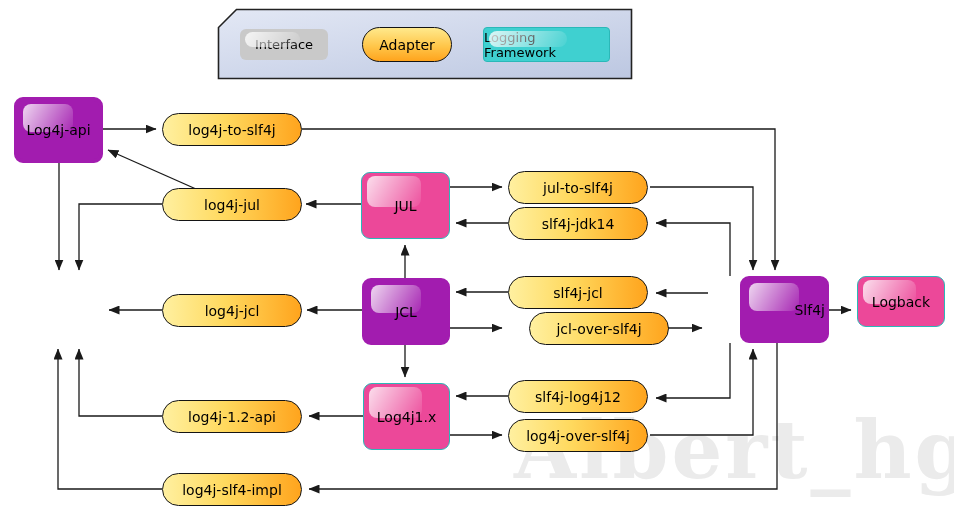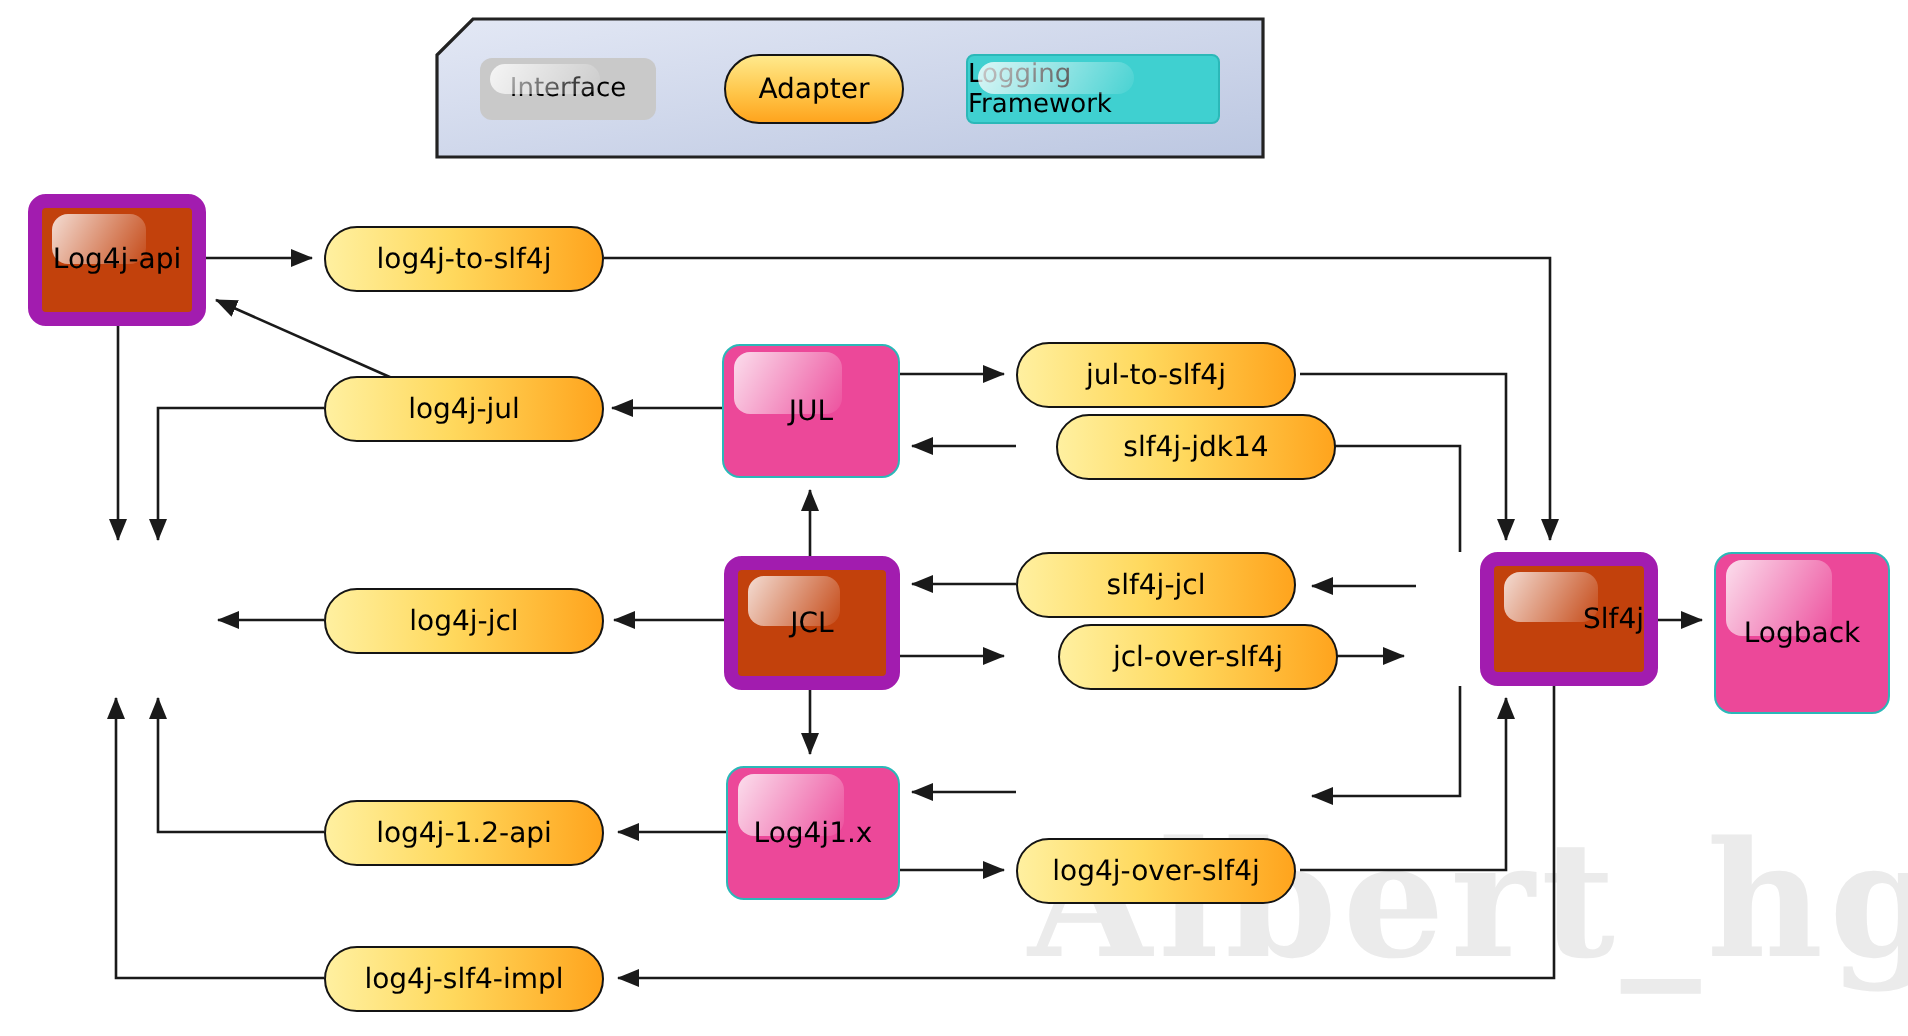--- a/index.html
+++ b/index.html
@@ -10,21 +10,21 @@
   .watermark{position:absolute;left:514px;top:402px;z-index:0;
              font-family:"DejaVu Serif",serif;font-weight:bold;font-size:80px;
              color:#ebebeb;white-space:nowrap;letter-spacing:3px;line-height:1.2;}
 
   
   #edges{position:absolute;left:0;top:0;z-index:1;}
 
   
   .box{position:absolute;z-index:2;display:flex;align-items:center;justify-content:center;
        font-size:14px;color:#000;border-radius:9px;box-sizing:border-box;}
-  .box.gray{background:#c2410c;border:7px solid #a21caf;}
+  .box.gray{background:#a21caf;border:4px solid #a21caf;}
   .box.teal{background:#ec4899;border:1px solid #2bb8b8;}
   .glossy::before{content:"";position:absolute;left:5px;top:3px;width:62%;height:48%;
        border-radius:8px;pointer-events:none;
        background:linear-gradient(120deg,rgba(255,255,255,.82),rgba(255,255,255,.05));}
   .box .lbl{position:relative;}
 
   
   .pill{position:absolute;z-index:2;display:flex;align-items:center;justify-content:center;
         width:140px;height:33px;border:1.6px solid #141414;border-radius:17px;
         box-sizing:border-box;font-size:14px;color:#000;
@@ -109,21 +109,21 @@
   </div>
   <div class="box gray glossy" style="left:362px;top:278px;width:88px;height:67px;">
     <span class="lbl">JCL</span>
   </div>
   <div class="box teal glossy" style="left:363px;top:383px;width:87px;height:67px;">
     <span class="lbl">Log4j1.x</span>
   </div>
   <div class="box gray glossy" style="left:740px;top:276px;width:89px;height:67px;justify-content:flex-end;">
     <span class="lbl">Slf4j</span>
   </div>
-  <div class="box teal glossy" style="left:857px;top:276px;width:88px;height:81px;">
+  <div class="box teal glossy" style="left:857px;top:276px;width:88px;height:51px;">
     <span class="lbl">Logback</span>
   </div>
 
   <div class="pill" style="left:162px;top:113px;">
     <span class="lbl">log4j-to-slf4j</span>
   </div>
   <div class="pill" style="left:162px;top:188px;">
     <span class="lbl">log4j-jul</span>
   </div>
   <div class="pill" style="left:162px;top:294px;">
@@ -131,26 +131,29 @@
   </div>
   <div class="pill" style="left:162px;top:400px;">
     <span class="lbl">log4j-1.2-api</span>
   </div>
   <div class="pill" style="left:162px;top:473px;">
     <span class="lbl">log4j-slf4-impl</span>
   </div>
   <div class="pill" style="left:508px;top:171px;">
     <span class="lbl">jul-to-slf4j</span>
   </div>
-  <div class="pill" style="left:528px;top:207px;">
+  <div class="pill" style="left:508px;top:207px;">
     <span class="lbl">slf4j-jdk14</span>
   </div>
   <div class="pill" style="left:508px;top:276px;">
     <span class="lbl">slf4j-jcl</span>
   </div>
   <div class="pill" style="left:529px;top:312px;">
     <span class="lbl">jcl-over-slf4j</span>
   </div>
+  <div class="pill" style="left:508px;top:380px;">
+    <span class="lbl">slf4j-log4j12</span>
+  </div>
   <div class="pill" style="left:508px;top:419px;">
     <span class="lbl">log4j-over-slf4j</span>
   </div>
 
 </div>
 
 </body></html>

